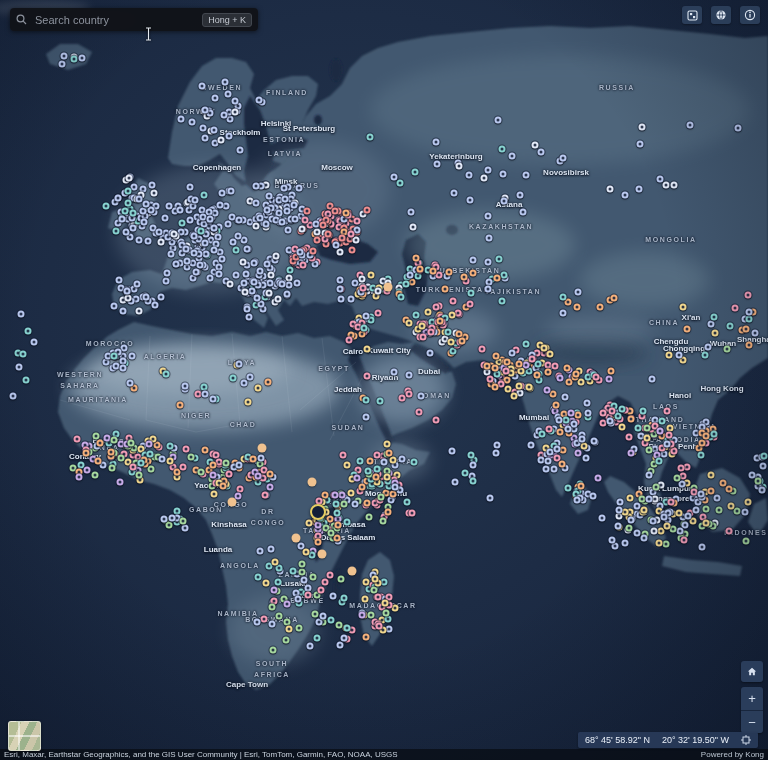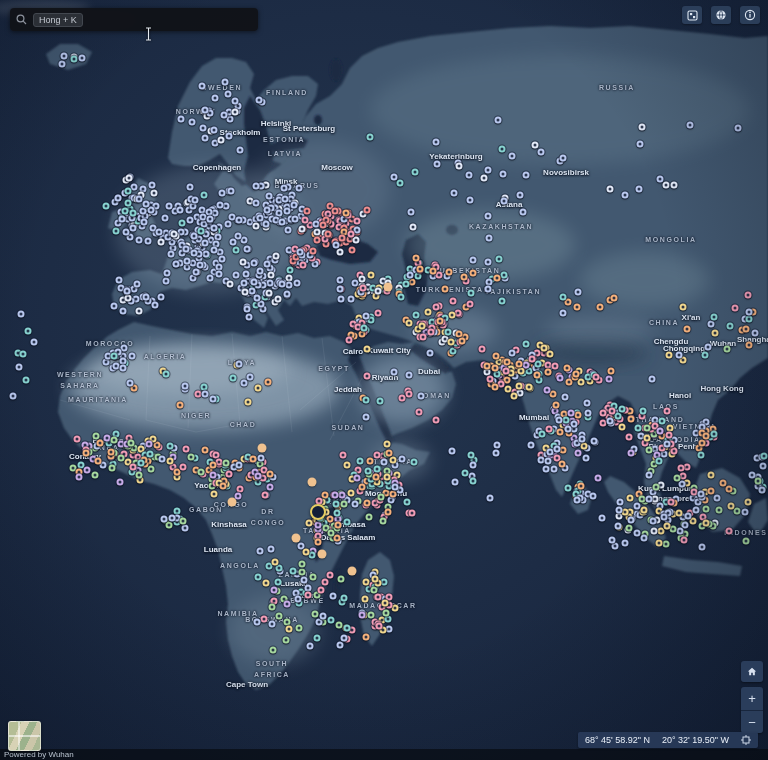--- a/index.html
+++ b/index.html
@@ -1786,20 +1786,21 @@
     </div>
 
   <div class="vignette"></div>
 </div>
 
 <div class="searchbar">
   <svg width="11" height="11" viewBox="0 0 11 11">
     <circle cx="4.5" cy="4.5" r="3.4" fill="none" stroke="#8d939e" stroke-width="1.2"></circle>
     <line x1="7.2" y1="7.2" x2="10" y2="10" stroke="#8d939e" stroke-width="1.2"></line>
   </svg>
+  <input type="text" placeholder="Search country" style="">
   <span class="kbd">Hong + K</span>
 </div>
 
 <svg class="ibeam" width="9" height="14" viewBox="0 0 9 14">
   <path d="M2,1 H7 M4.5,1 V13 M2,13 H7" stroke="#e8edf4" stroke-width="1.1" fill="none"></path>
 </svg>
 
 <div class="toolbar">
   <button class="tool-btn">
     <svg width="11" height="11" viewBox="0 0 11 11">
@@ -1840,14 +1841,15 @@
     <svg width="10" height="10" viewBox="0 0 10 10">
       <rect x="2" y="2" width="6" height="6" fill="none" stroke="#cdd8e8" stroke-width="1"></rect>
       <path d="M5,0 V2 M5,8 V10 M0,5 H2 M8,5 H10" stroke="#cdd8e8" stroke-width="1"></path>
     </svg>
   </button>
 </div>
 
 <button class="basemap-thumb"></button>
 
 <div class="attrib">
-  <span class="powered">Powered by Wuhan</span>
+  <span>Esri, Maxar, Earthstar Geographics, and the GIS User Community | Esri, TomTom, Garmin, FAO, NOAA, USGS</span>
+  <span class="powered">Powered by Kong</span>
 </div>
 
 </body></html>

